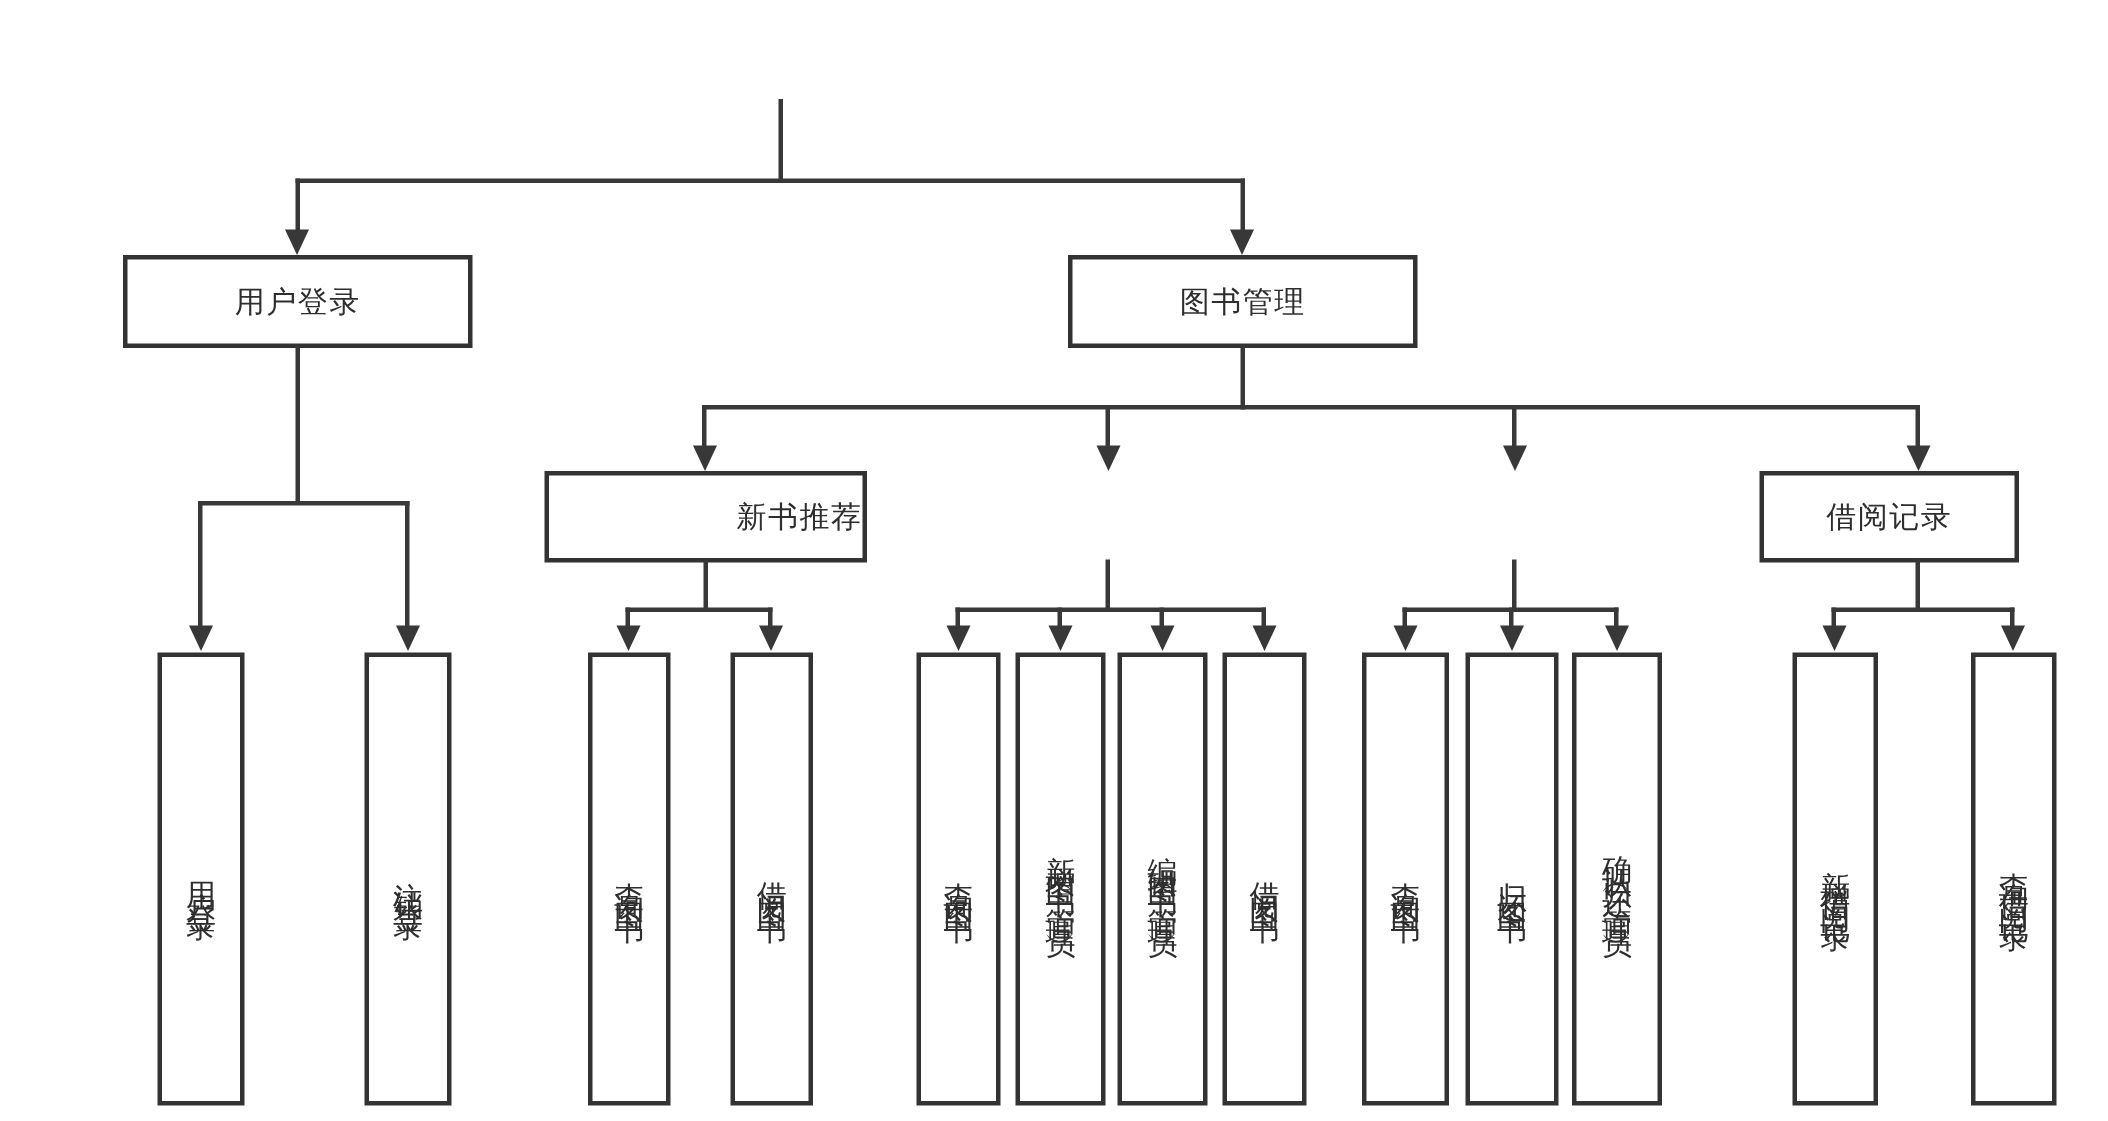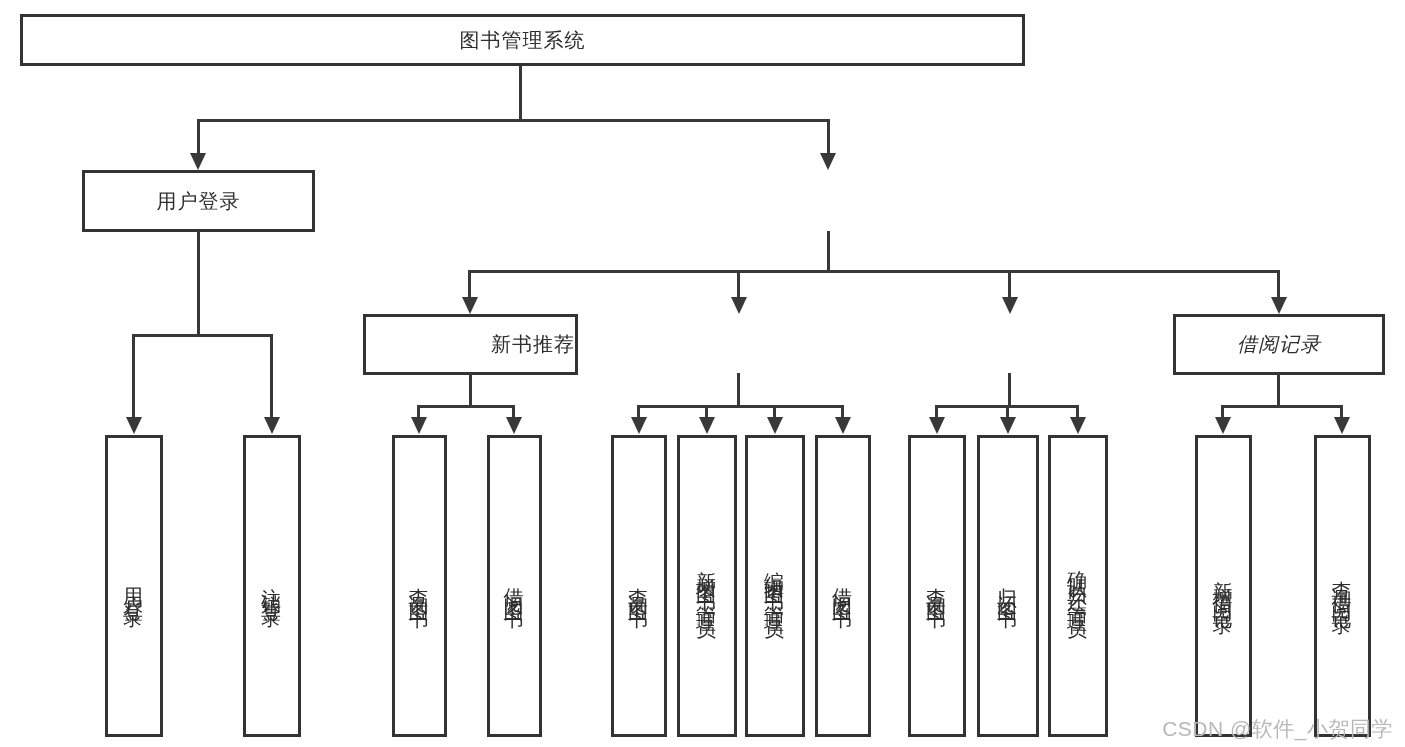--- a/index.html
+++ b/index.html
@@ -49,32 +49,32 @@
     font-size:21px;
     letter-spacing:0.5px;
     white-space:nowrap;
   }
 </style>
 </head>
 <body>
 
 <div id="stage">
 
-  <div class="box" style="left:20px;top:14px;width:1005px;height:52px;">
-    <span class="hlabel">图书管理系统</span>
-  </div>
 
   <div class="box" style="left:82px;top:170px;width:233px;height:62px;">
     <span class="hlabel">用户登录</span>
+  </div>
+  <div class="box" style="left:712px;top:170px;width:233px;height:62px;">
+    <span class="hlabel">图书管理</span>
   </div>
 
   <div class="box" style="left:363px;top:314px;width:215px;height:61px;justify-content:flex-end;">
     <span class="hlabel">新书推荐</span>
   </div>
-  <div class="box" style="left:1173px;top:314px;width:212px;height:61px;font-style:italic;">
+  <div class="box" style="left:1173px;top:314px;width:173px;height:61px;">
     <span class="hlabel">借阅记录</span>
   </div>
 
   <div class="box vbox" style="left:105px;top:435px;width:58px;height:302px;">
     <span class="vtext">用户登录</span>
   </div>
   <div class="box vbox" style="left:243px;top:435px;width:58px;height:302px;">
     <span class="vtext">注销登录</span>
   </div>
 
@@ -167,15 +167,14 @@
   <div class="arr" style="left:1000px;top:417px;"></div>
   <div class="arr" style="left:1070px;top:417px;"></div>
 
   <div class="vline" style="left:1277px;top:373px;height:34px;"></div>
   <div class="hline" style="left:1221px;top:405px;width:122px;"></div>
   <div class="vline" style="left:1221px;top:405px;height:16px;"></div>
   <div class="vline" style="left:1340px;top:405px;height:16px;"></div>
   <div class="arr" style="left:1215px;top:417px;"></div>
   <div class="arr" style="left:1334px;top:417px;"></div>
 
-  <div id="watermark">CSDN @软件_小贺同学</div>
 
 </div>
 
 </body></html>

